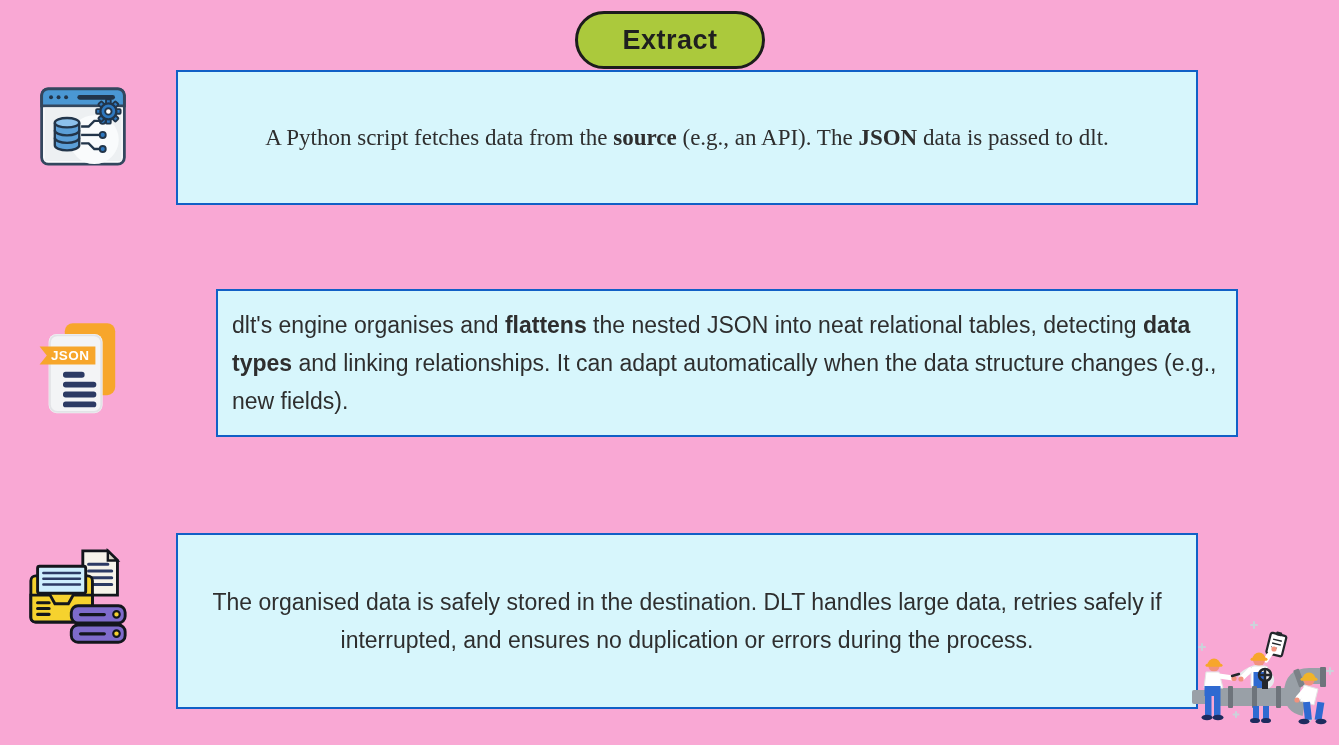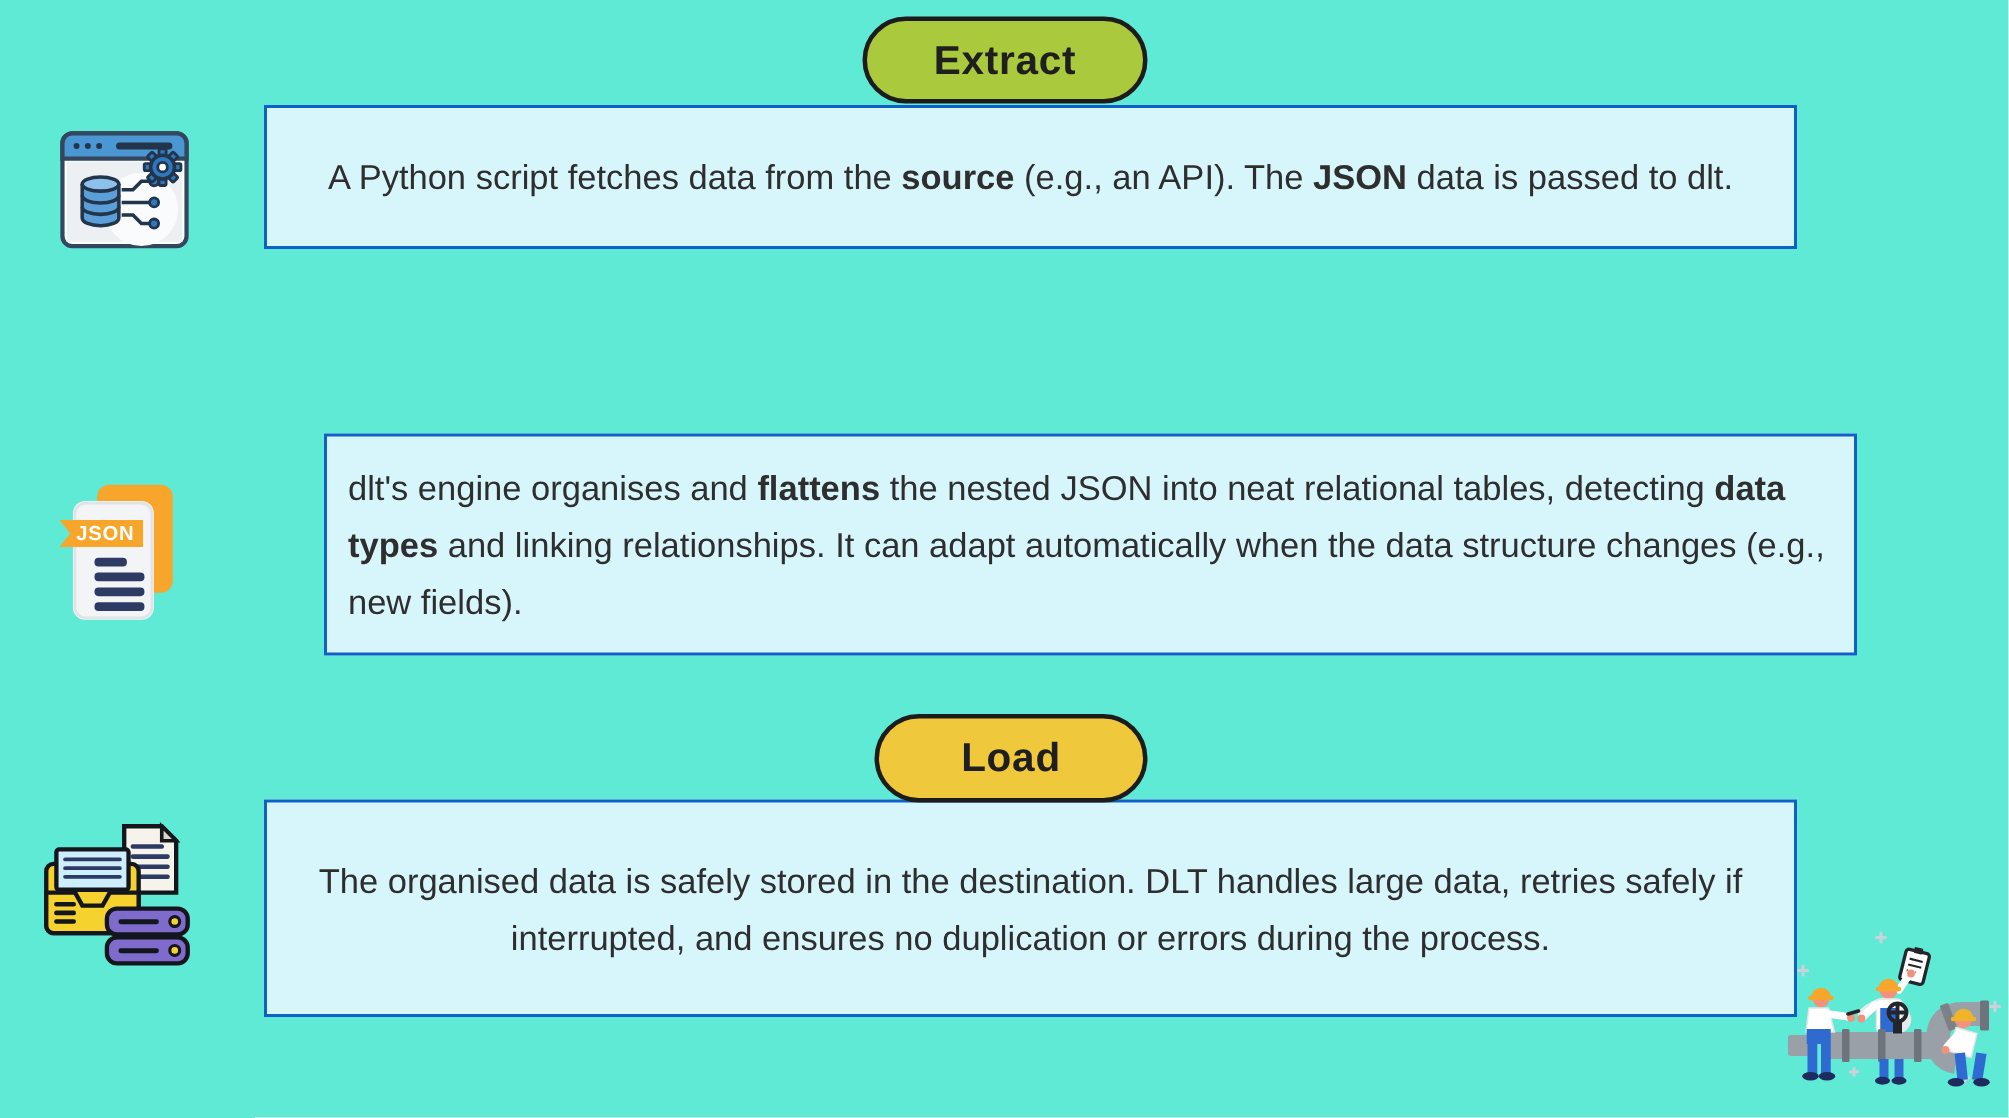--- a/index.html
+++ b/index.html
@@ -1,31 +1,31 @@
 <!DOCTYPE html>
 <html><head>
 <meta charset="utf-8">
 <style>
   html,body{margin:0;padding:0;background:#ffffff;}
   .canvas{
-    position:relative;width:1339px;height:745px;background:#5eead4;overflow:hidden;
+    position:relative;width:1339px;height:745px;background:#f9a8d4;overflow:hidden;
     font-family:"Liberation Sans", sans-serif;color:#2b2b2b;
   }
   .box{
     position:absolute;left:176px;width:1022px;box-sizing:border-box;
     background:#d7f6fc;border:2px solid #1160c6;
     display:flex;align-items:center;justify-content:center;
     font-size:23px;line-height:38px;color:#2e2e2e;
   }
   .box p{margin:0;padding:0 18px;}
   .box b{font-weight:bold;}
-  .box-extract{top:70px;height:96px;text-align:center;}
+  .box-extract{top:70px;height:135px;text-align:center;font-family:Liberation Serif, serif;}
   .box-normalise{top:289px;height:148px;text-align:left;margin-left:40px;}
   .box-normalise p{padding:0 14px;width:100%;}
-  .box-load{top:533px;height:145px;text-align:center;}
+  .box-load{top:533px;height:176px;text-align:center;}
   .badge{
     position:absolute;box-sizing:border-box;z-index:3;
     border:3px solid #1c1c1c;border-radius:31px;
     display:flex;align-items:center;justify-content:center;
     font-size:27px;font-weight:bold;color:#1f1f1f;letter-spacing:.5px;
   }
   .badge-extract{left:575px;top:11px;width:190px;height:58px;}
   .badge-normalise{left:577px;top:240px;width:186px;height:61px;}
   .badge-load{left:583px;top:476px;width:182px;height:59px;}
   .side-icon{position:absolute;}
@@ -88,23 +88,20 @@
     <rect x="14" y="16" width="60" height="88" rx="9" fill="#f3f4f6"></rect>
     <rect x="15.5" y="17.5" width="57" height="85" rx="8" fill="none" stroke="#e2e3e7" stroke-width="2"></rect>
     <polygon points="4,30 66,30 66,50 4,50 12,40" fill="#f7a62b"></polygon>
     <text x="38" y="45" text-anchor="middle" font-family="Liberation Sans, sans-serif" font-size="15" font-weight="bold" fill="#ffffff" letter-spacing="0.5">JSON</text>
     <rect x="30" y="58" width="24" height="6.5" rx="3" fill="#2c3a64"></rect>
     <rect x="30" y="69" width="37" height="6.5" rx="3" fill="#2c3a64"></rect>
     <rect x="30" y="80" width="37" height="6.5" rx="3" fill="#2c3a64"></rect>
     <rect x="30" y="91" width="37" height="6.5" rx="3" fill="#2c3a64"></rect>
   </svg>
 
-  <div class="badge badge-load" style="background: rgb(239, 200, 59);">
-    <span>Load</span>
-  </div>
   <div class="box box-load">
     <p><span>The organised data is safely stored in the destination. DLT handles large data, retries safely if interrupted, and ensures no duplication or errors during the process.</span></p>
   </div>
   <svg class="side-icon icon-load" viewBox="0 0 110 106">
     <path d="M60 4 h26 l10 10 v36 h-36 z" fill="#f6f3ea" stroke="#13161c" stroke-width="3"></path>
     <path d="M86 4 l10 10 h-10 z" fill="#d9d4c6" stroke="#13161c" stroke-width="2.5"></path>
     <path d="M66 18 h20 M66 25 h24 M66 32 h24 M66 39 h24" stroke="#2c3a64" stroke-width="3.2" stroke-linecap="round"></path>
     <rect x="6" y="30" width="64" height="48" rx="5" fill="#f6d22e" stroke="#13161c" stroke-width="3"></rect>
     <rect x="13" y="20" width="50" height="28" rx="2" fill="#cdeefd" stroke="#13161c" stroke-width="3"></rect>
     <path d="M19 27 h38 M19 33 h38 M19 39 h38" stroke="#2c3a64" stroke-width="2.6" stroke-linecap="round"></path>

